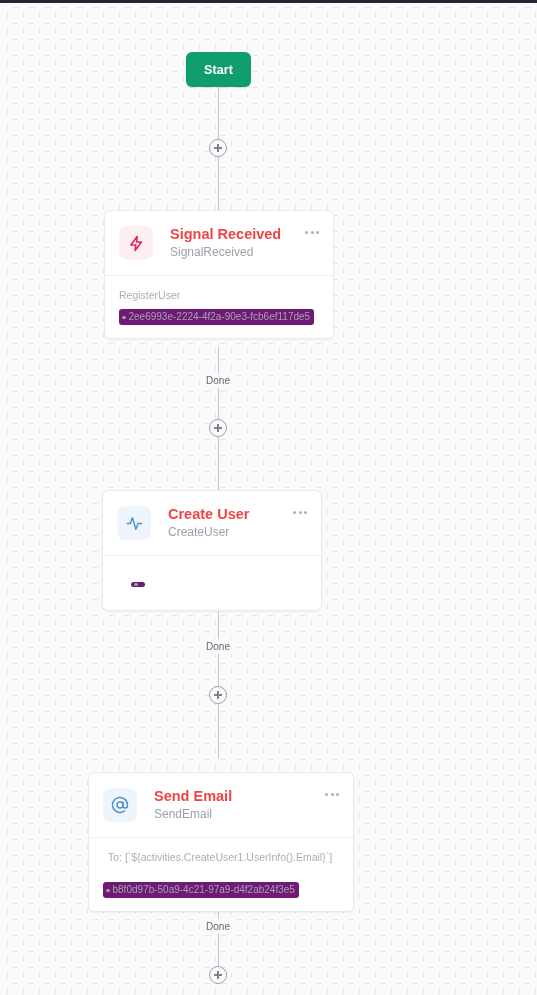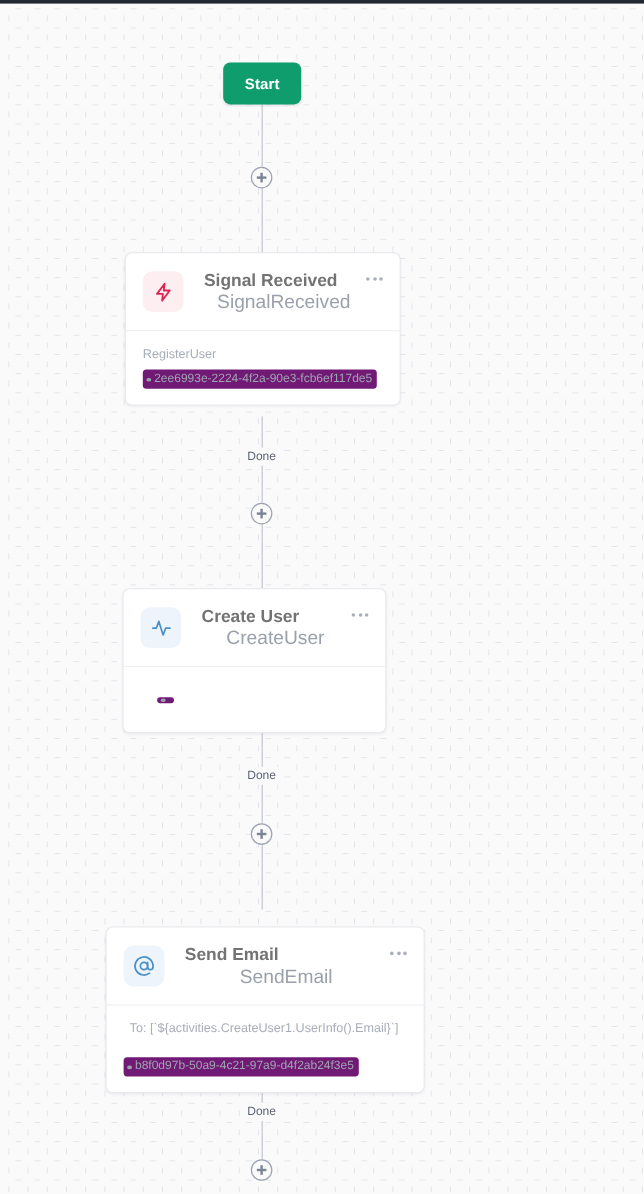--- a/index.html
+++ b/index.html
@@ -110,31 +110,30 @@
   .icon-default { background: #eef4fc; }
 
   .card-titles {
     margin-left: 17px;
     flex: 1 1 auto;
     min-width: 0;
   }
   .card-title {
     font-size: 14.5px;
     font-weight: bold;
-    color: #737373;
+    color: #ef4444;
     line-height: 17px;
     white-space: nowrap;
   }
   .card-subtitle {
-    font-size: 16px;
+    font-size: 12px;
     color: #9aa1ac;
     line-height: 15px;
     margin-top: 2px;
     white-space: nowrap;
-    text-align: center;
   }
   .card-menu {
     flex: 0 0 auto;
     align-self: flex-start;
     margin-top: 3px;
     display: flex;
     gap: 2.5px;
     padding: 4px 2px;
     cursor: pointer;
   }

